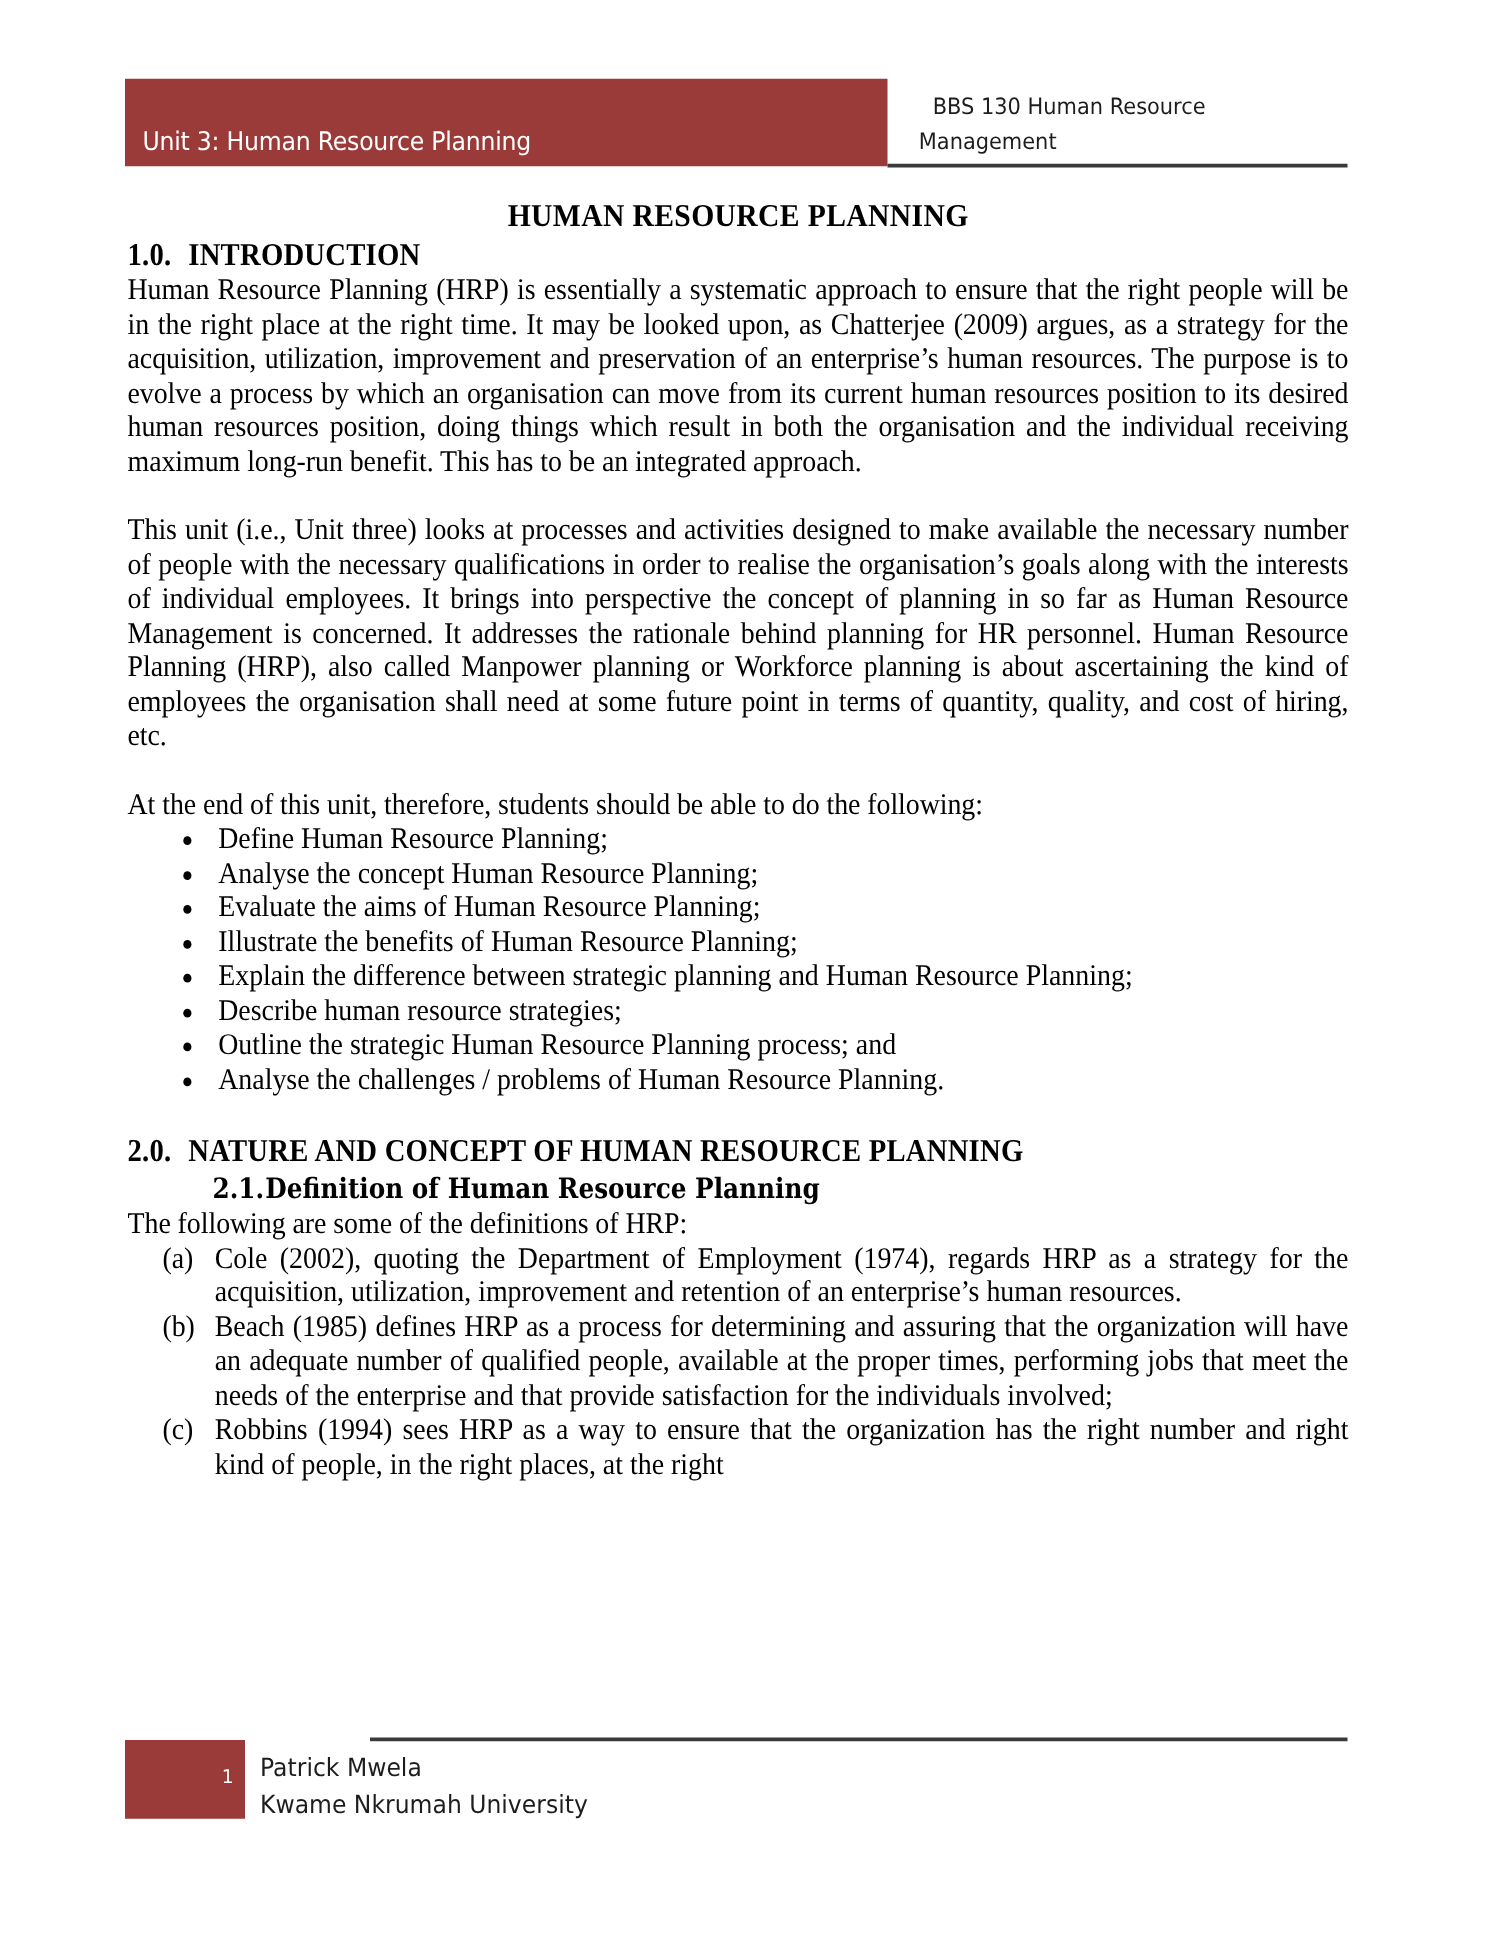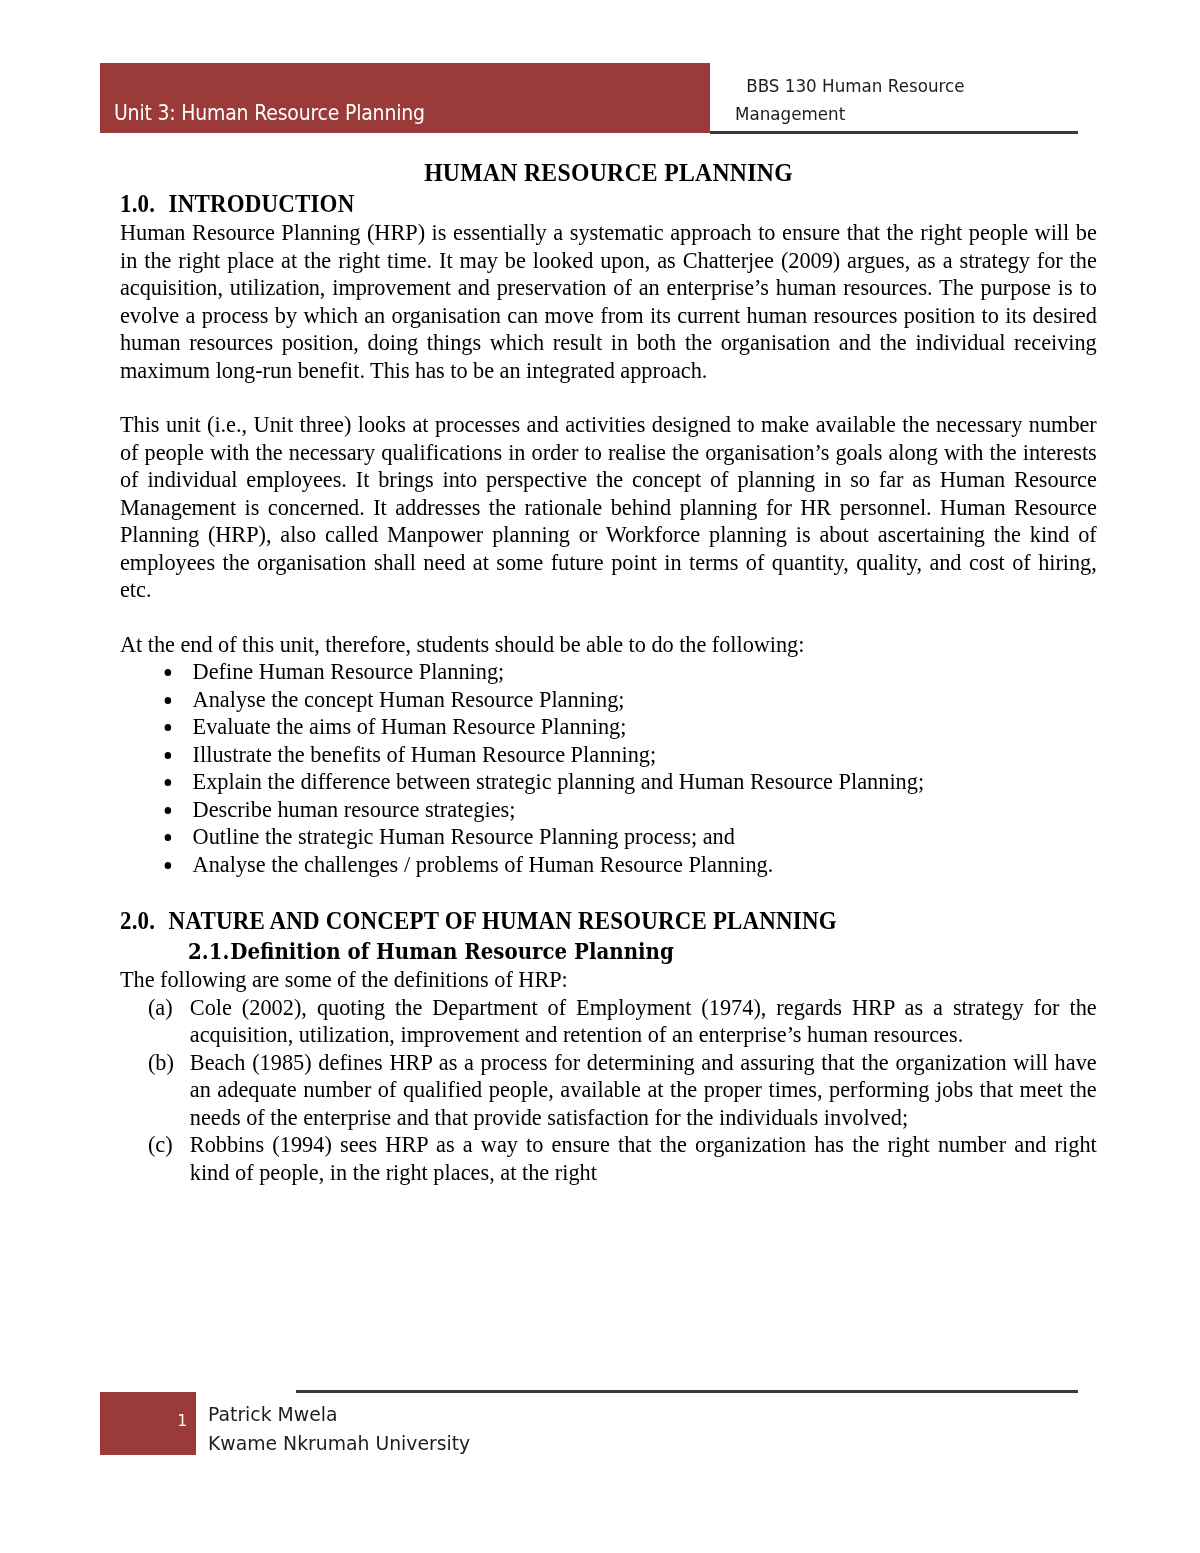--- a/index.html
+++ b/index.html
@@ -69,21 +69,21 @@
     left: 610px;
     top: 68px;
     width: 368px;
     height: 3px;
     background: #3a3a3a;
   }
 
   
   .content {
     position: absolute;
-    left: 120px;
+    left: 102px;
     top: 158px;
     width: 977px;
   }
 
   .doc-title {
     text-align: center;
     font-weight: bold;
     font-size: 25.5px;
     line-height: 30px;
     font-family: "Liberation Serif", serif;

